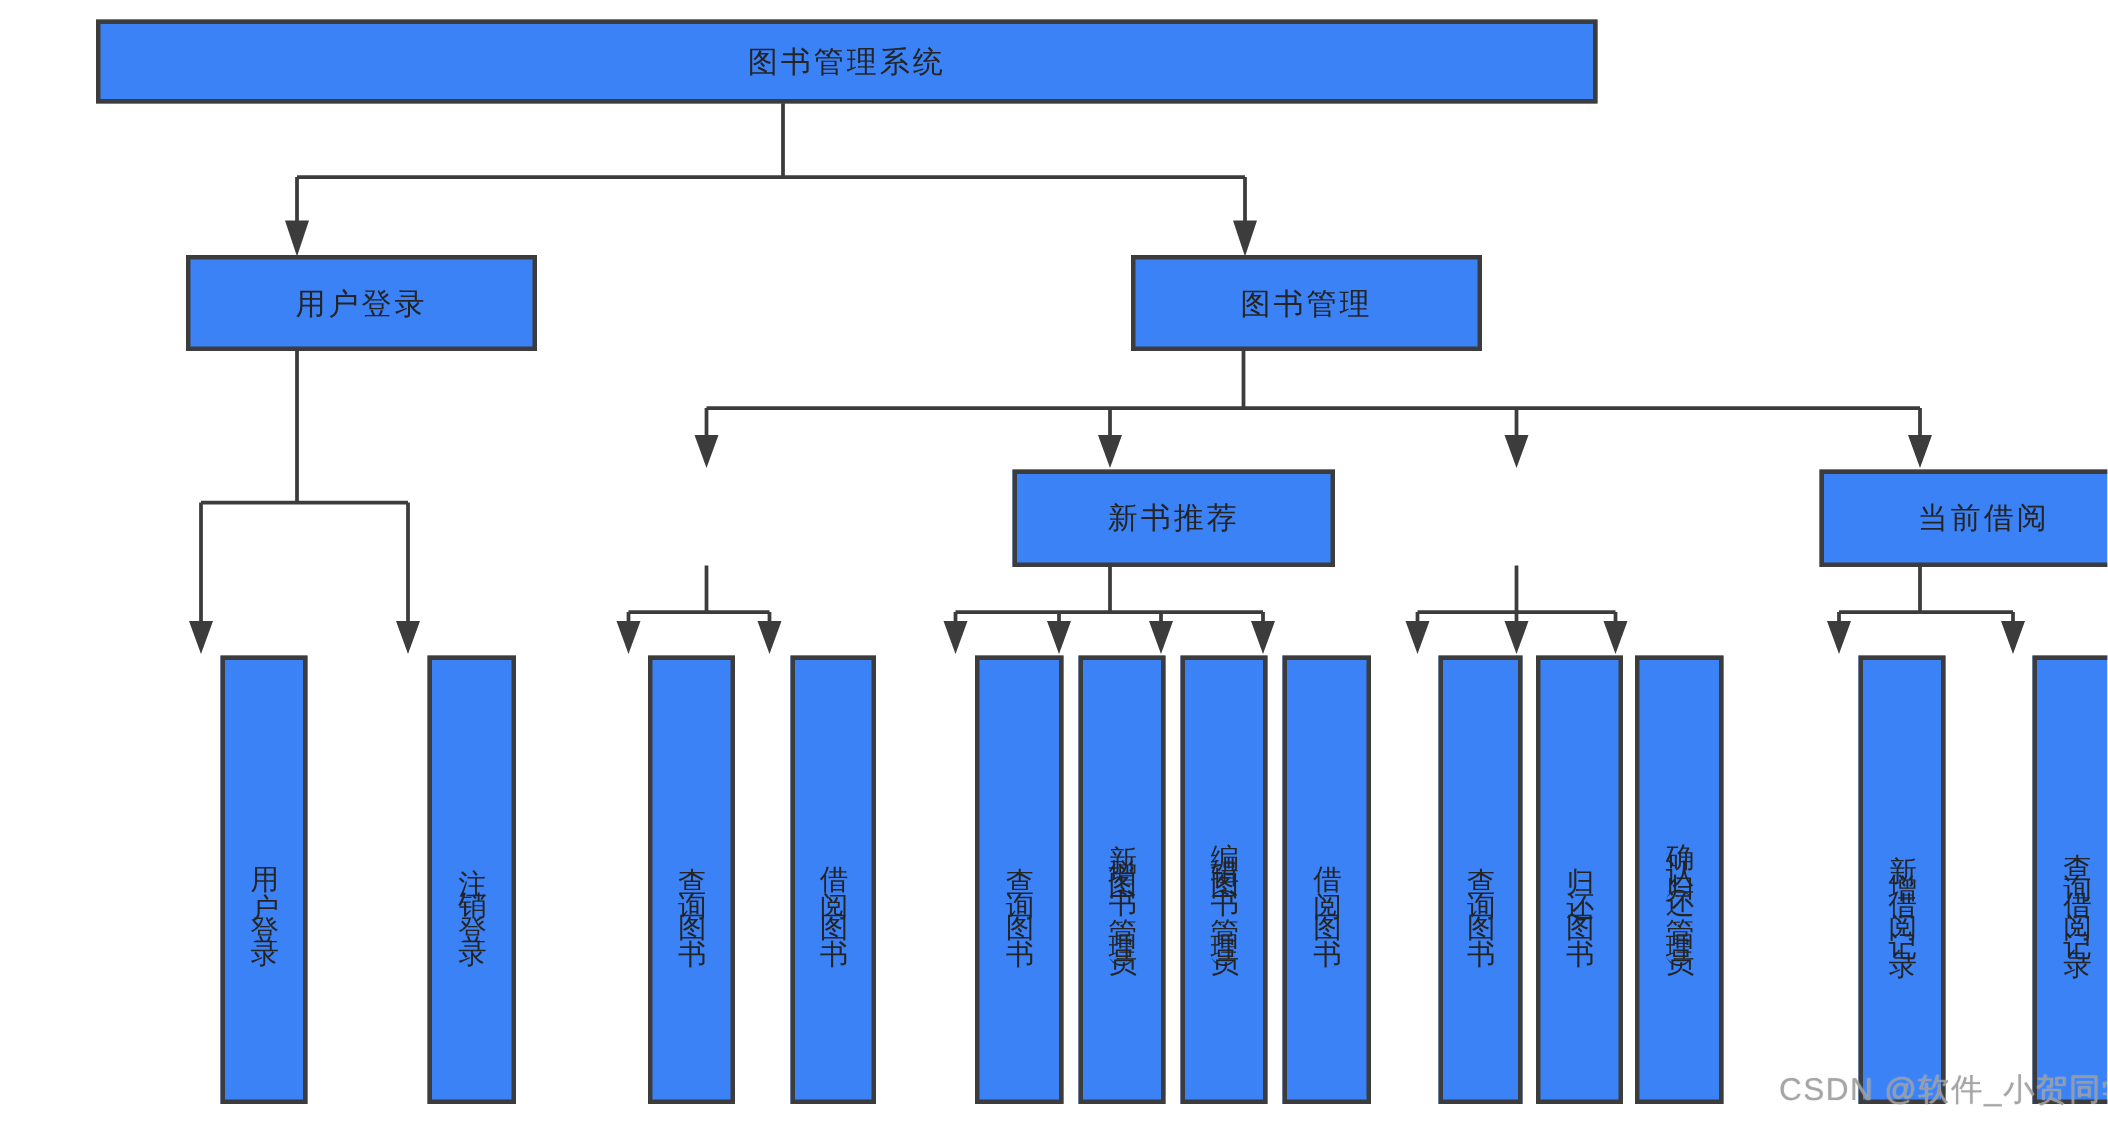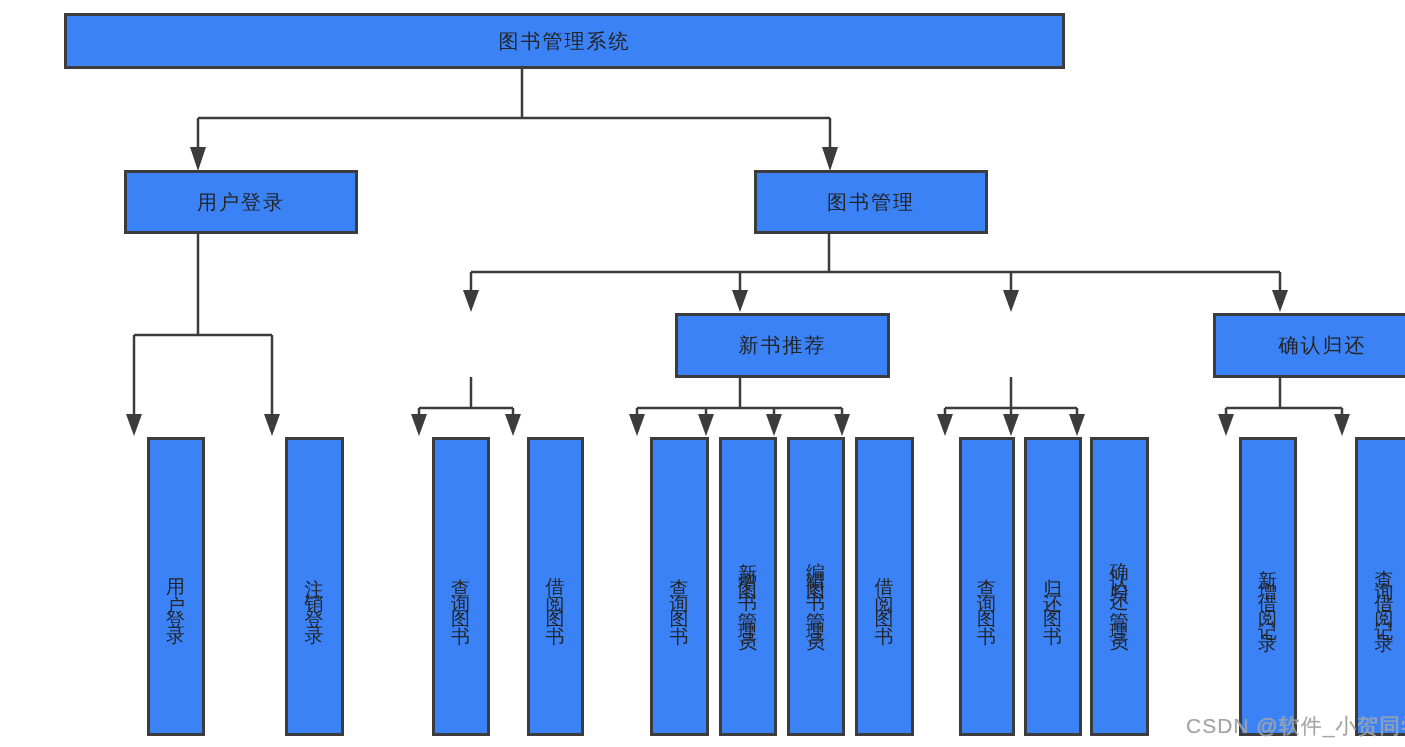--- a/index.html
+++ b/index.html
@@ -143,21 +143,21 @@
     <span>用户登录</span>
   </div>
   <div class="node hnode" style="left:712px; top:170px; width:234px; height:64px;justify-content:center;">
     <span>图书管理</span>
   </div>
 
   <div class="node hnode" style="left:633px; top:313px; width:215px; height:65px;">
     <span>新书推荐</span>
   </div>
   <div class="node hnode" style="left:1171px; top:313px; width:219px; height:65px;">
-    <span>确认归还</span>
+    <span>当前借阅</span>
   </div>
 
   <div class="node leaf" style="left:105px; top:437px; width:58px; height:299px;">
     <span class="vtext vt4">用户登录</span>
   </div>
   <div class="node leaf" style="left:243px; top:437px; width:59px; height:299px;">
     <span class="vtext vt4">注销登录</span>
   </div>
 
   <div class="node leaf" style="left:390px; top:437px; width:58px; height:299px;">

